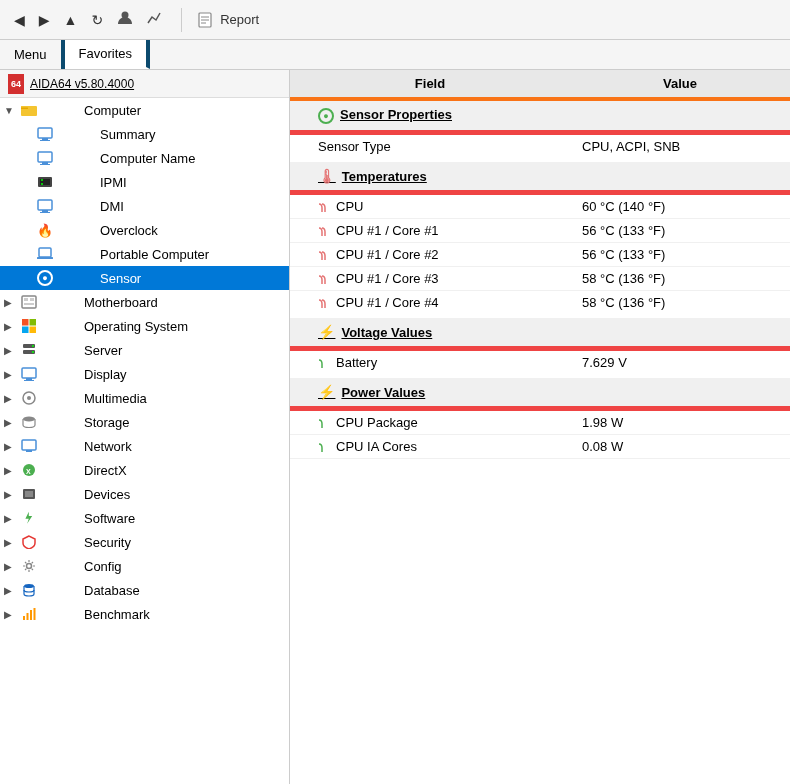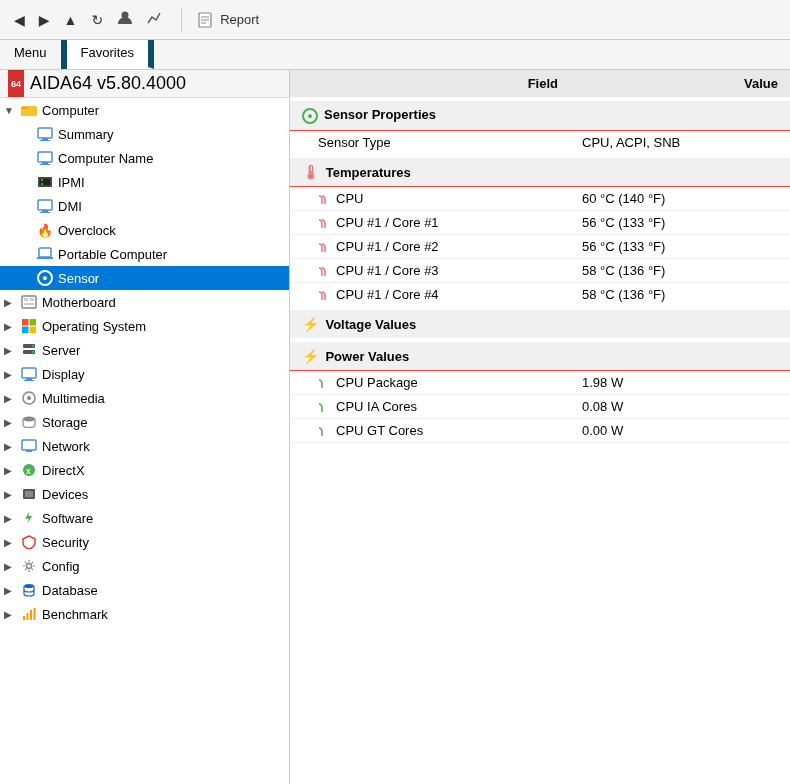--- a/index.html
+++ b/index.html
@@ -58,23 +58,23 @@
     .menubar {
       display: flex;
       background: #f5f5f5;
       border-bottom: 1px solid #ccc;
       height: 30px;
       align-items: stretch;
     }
     .menubar-item {
       padding: 5px 14px;
       cursor: pointer;
-      border-right: 6px solid #0c4a6e;
-      display: flex;
-      align-items: flex-start;
+      border-right: 4px solid #0c4a6e;
+      display: flex;
+      align-items: center;
     }
     .menubar-item.active {
       background: #fff;
       border-bottom: 2px solid #fff;
     }
 
     
     .main-layout {
       display: flex;
       height: calc(784px - 70px);
@@ -110,93 +110,94 @@
     .tree-item .icon {
       width: 18px;
       height: 18px;
       margin-right: 4px;
       flex-shrink: 0;
       display: flex;
       align-items: center;
       justify-content: center;
       font-size: 13px;
     }
-    .tree-item .label { font-size: 13px; }
+    .tree-item .label { font-size: 13px; margin-left: 42px; }
 
     
     .indent-0 { padding-left: 4px; }
     .indent-1 { padding-left: 20px; }
 
     
     .content-panel {
       flex: 1;
       background: #fff;
       overflow-y: auto;
     }
     .content-panel::-webkit-scrollbar { width: 8px; }
     .content-panel::-webkit-scrollbar-thumb { background: #bbb; border-radius: 4px; }
 
     .data-table {
       width: 100%;
       border-collapse: collapse;
     }
     .data-table th {
       background: #e8e8e8;
-      border-bottom: 2px solid #f97316;
+      border-bottom: 4px solid #f97316;
       padding: 6px 12px;
-      text-align: right;
+      text-align: center;
       font-weight: 600;
       font-size: 13px;
       position: sticky;
       top: 0;
     }
     .data-table td {
       padding: 4px 12px;
       font-size: 13px;
       border-bottom: 1px solid #f0f0f0;
     }
 
     .section-header td {
       background: #f0f0f0;
       font-weight: 600;
-      padding: 6px 12px;
-      border-bottom: 1px solid #ef4444;
+      padding: 6px 28px;
+      border-bottom: 5px solid #ef4444;
       border-top: 4px solid #fff;
+      text-decoration: underline;
     }
 
     .field-col { width: 280px; }
     .value-col { }
 
     .indent-field { padding-left: 28px !important; margin-top: 8px; }
 
     
     .icon-monitor { color: #4a90d9; }
 
     .aida-header {
       display: flex;
       align-items: center;
       padding: 6px 8px;
       background: #f5f5f5;
       border-bottom: 1px solid #ddd;
       height: 28px;
     }
     .aida-logo {
       width: 16px;
-      height: 27px;
+      height: 20px;
       background: #d32f2f;
       color: #fff;
       font-size: 9px;
       font-weight: bold;
       display: flex;
       align-items: center;
       justify-content: center;
       margin-right: 6px;
       flex-shrink: 0;
     }
-    .aida-title { font-size: 18px; font-weight: 500; }
+    .aida-title { font-size: 12px; font-weight: 500; text-decoration: underline; }
 
     .sensor-icon-circle {
       width: 16px;
       height: 16px;
       border: 2px solid #4caf50;
       border-radius: 50%;
       display: flex;
       align-items: center;
       justify-content: center;
       font-size: 9px;
@@ -556,38 +557,38 @@
           <tr>
             <td class="indent-field"><svg width="14" height="10" viewBox="0 0 14 10" style="margin-right:4px;vertical-align:middle;">
                 <path d="M1 1 Q4 1 4 5 L4 9" fill="none" stroke="#e57373" stroke-width="1.5"></path>
                 <path d="M4 1 Q7 1 7 5 L7 9" fill="none" stroke="#e57373" stroke-width="1.5"></path>
               </svg>CPU #1 / Core #4</td>
             <td>58 °C  (136 °F)</td>
           </tr>
           <tr class="section-header">
             <td colspan="2"><span style="color:#ff9800;margin-right:6px;font-size:14px;">⚡</span>Voltage Values</td>
           </tr>
+          <tr>
+            <td class="indent-field"><svg width="14" height="10" viewBox="0 0 14 10" style="margin-right:4px;vertical-align:middle;">
+                <path d="M1 1 Q4 1 4 5 L4 9" fill="none" stroke="#4caf50" stroke-width="1.5"></path>
+              </svg>Battery</td>
+            <td>7.629 V</td>
+          </tr>
           <tr class="section-header">
             <td colspan="2"><span style="color:#ff9800;margin-right:6px;font-size:14px;">⚡</span>Power Values</td>
           </tr>
           <tr>
             <td class="indent-field"><svg width="14" height="10" viewBox="0 0 14 10" style="margin-right:4px;vertical-align:middle;">
                 <path d="M1 1 Q4 1 4 5 L4 9" fill="none" stroke="#4caf50" stroke-width="1.5"></path>
               </svg>CPU Package</td>
             <td>1.98 W</td>
           </tr>
           <tr>
             <td class="indent-field"><svg width="14" height="10" viewBox="0 0 14 10" style="margin-right:4px;vertical-align:middle;">
                 <path d="M1 1 Q4 1 4 5 L4 9" fill="none" stroke="#4caf50" stroke-width="1.5"></path>
               </svg>CPU IA Cores</td>
             <td>0.08 W</td>
           </tr>
-          <tr>
-            <td class="indent-field"><svg width="14" height="10" viewBox="0 0 14 10" style="margin-right:4px;vertical-align:middle;">
-                <path d="M1 1 Q4 1 4 5 L4 9" fill="none" stroke="#4caf50" stroke-width="1.5"></path>
-              </svg>CPU GT Cores</td>
-            <td>0.00 W</td>
-          </tr>
         </tbody>
     </table>
   </div>
 
 </div>
 
 </body></html>

